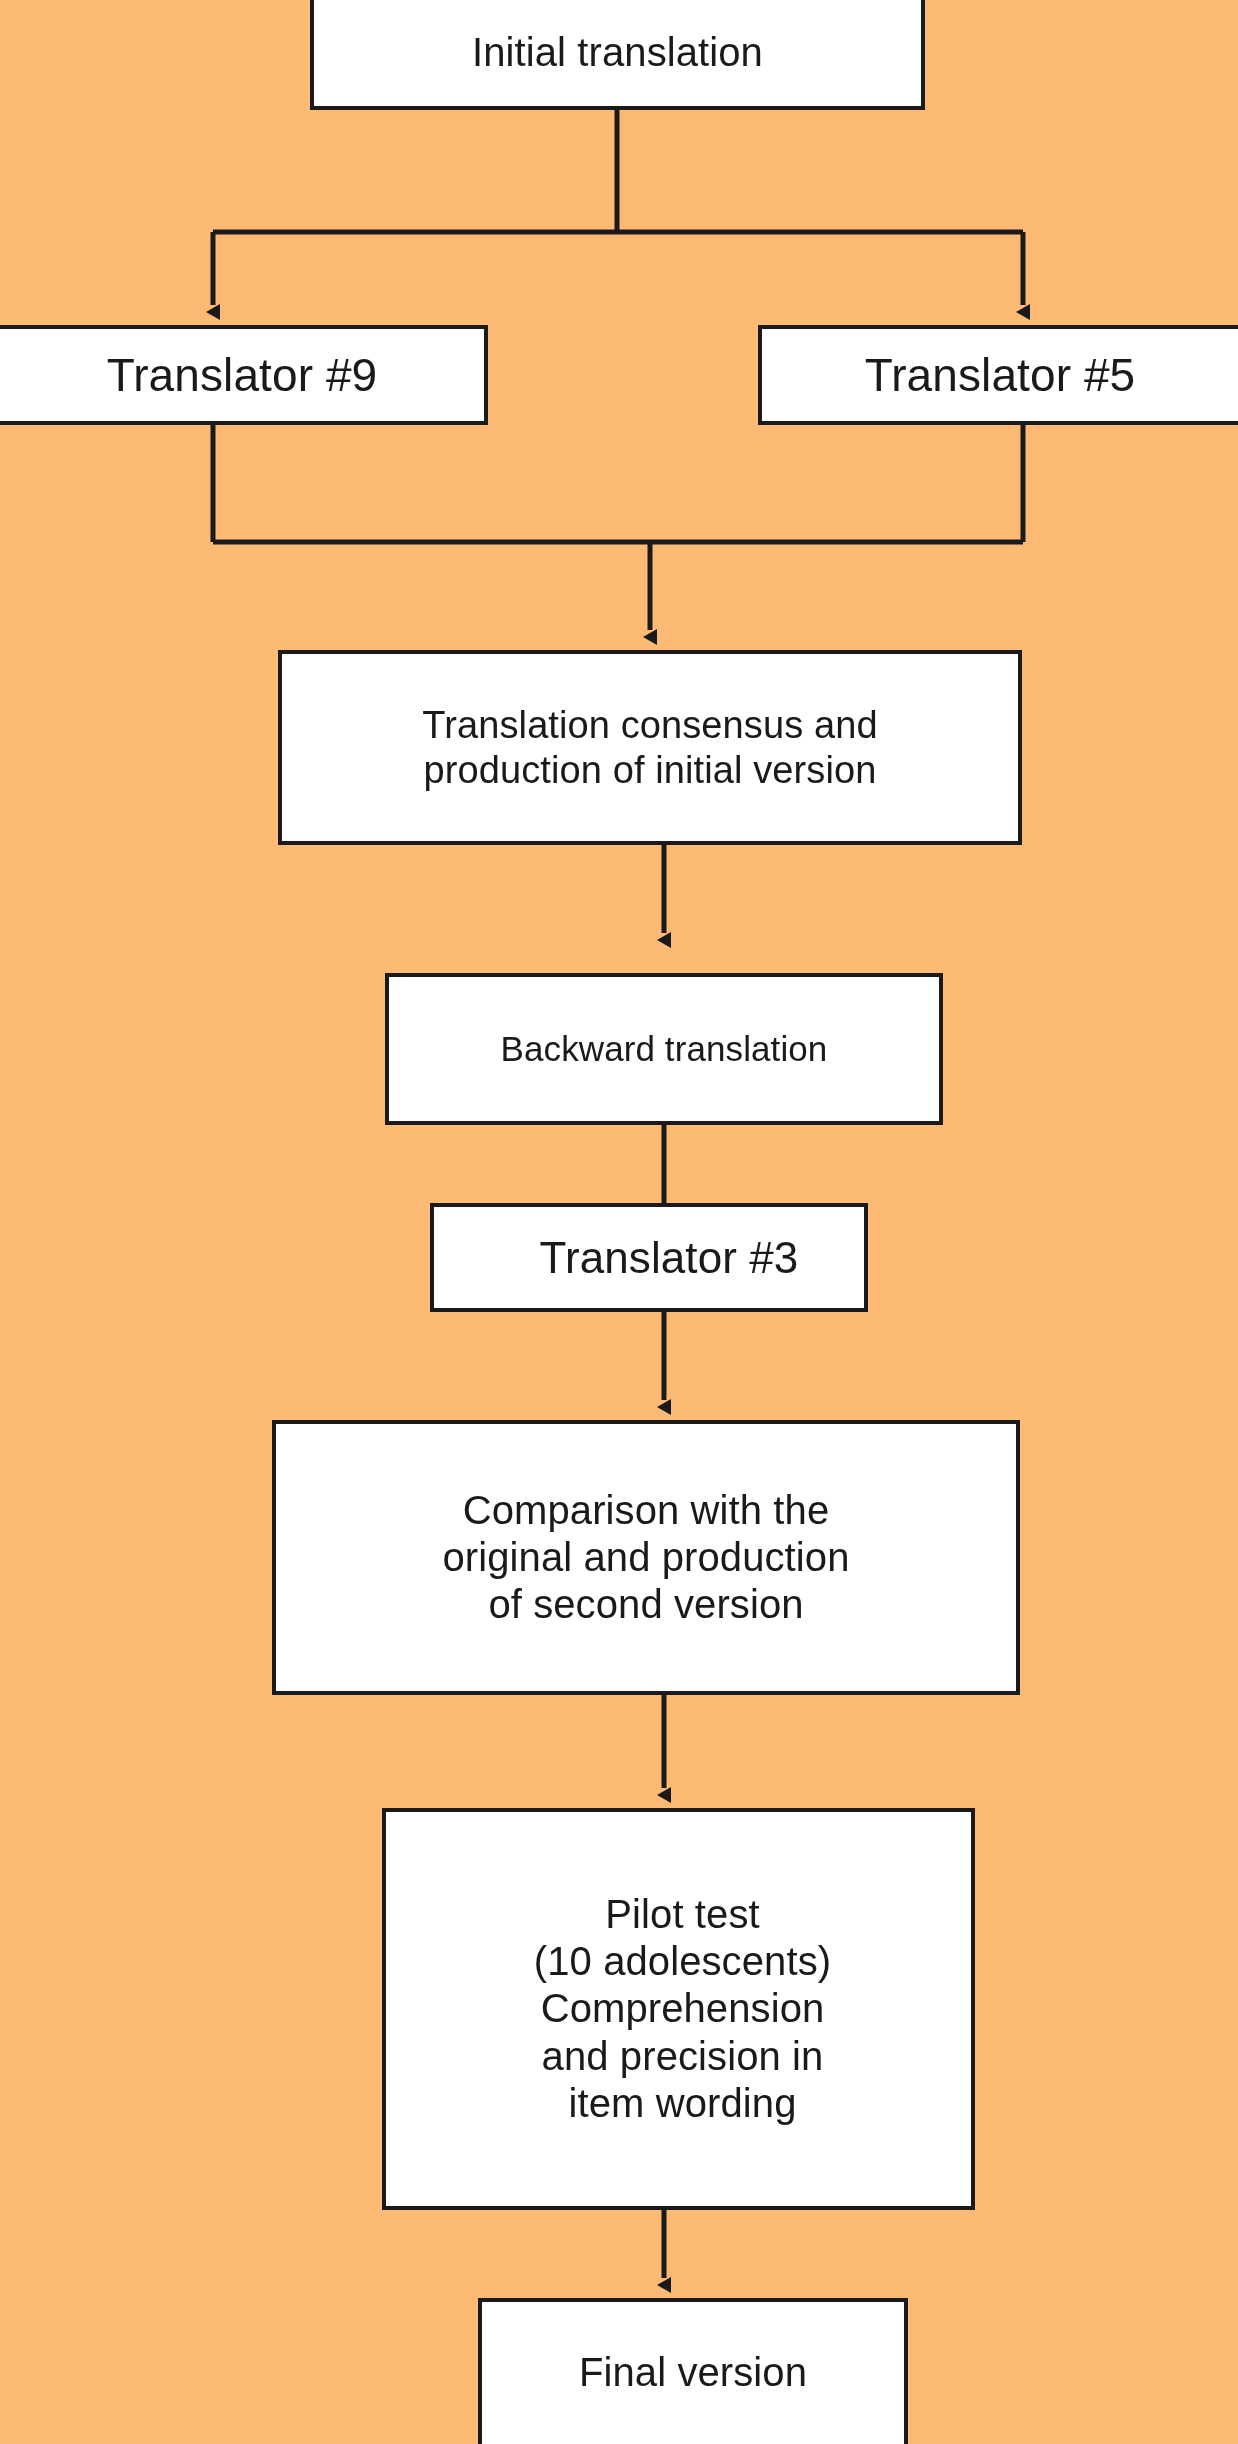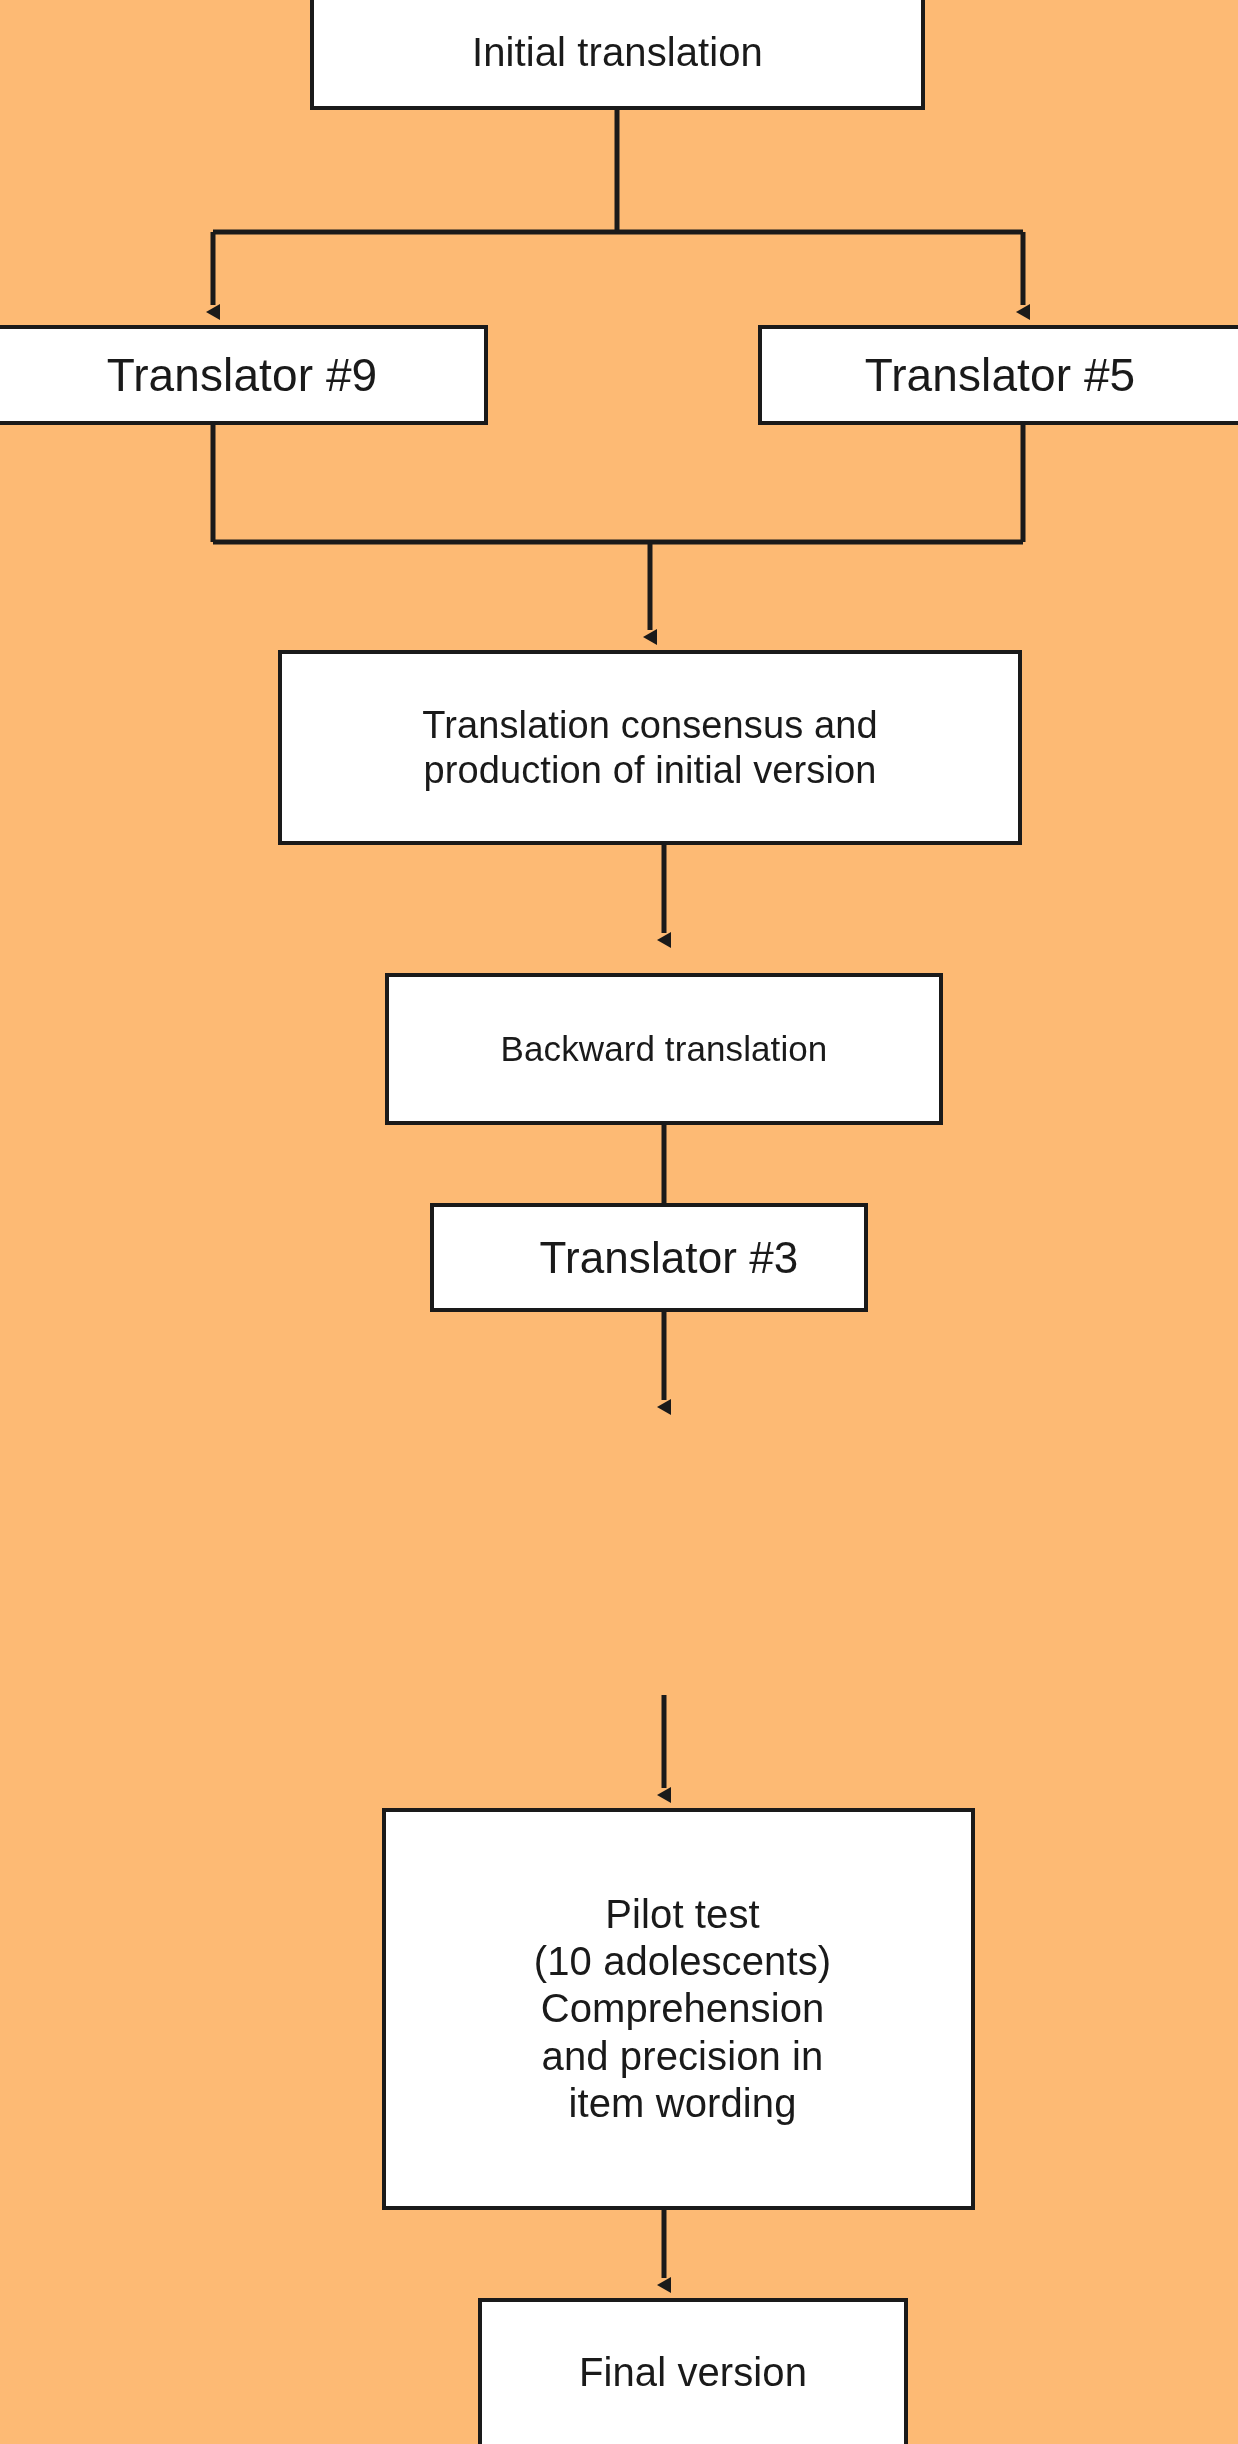--- a/index.html
+++ b/index.html
@@ -119,20 +119,25 @@
   </div>
 
   <div class="node" id="node-backward">
     <span class="node-label">Backward translation</span>
   </div>
 
   <div class="node" id="node-translator-3">
     <span class="node-label">Translator #3</span>
   </div>
 
+  <div class="node" id="node-comparison">
+    <span class="node-label">Comparison with the
+original and production
+of second version</span>
+  </div>
 
   <div class="node" id="node-pilot-test">
     <span class="node-label">Pilot test
 (10 adolescents)
 Comprehension
 and precision in
 item wording</span>
   </div>
 
   <div class="node" id="node-final-version">

